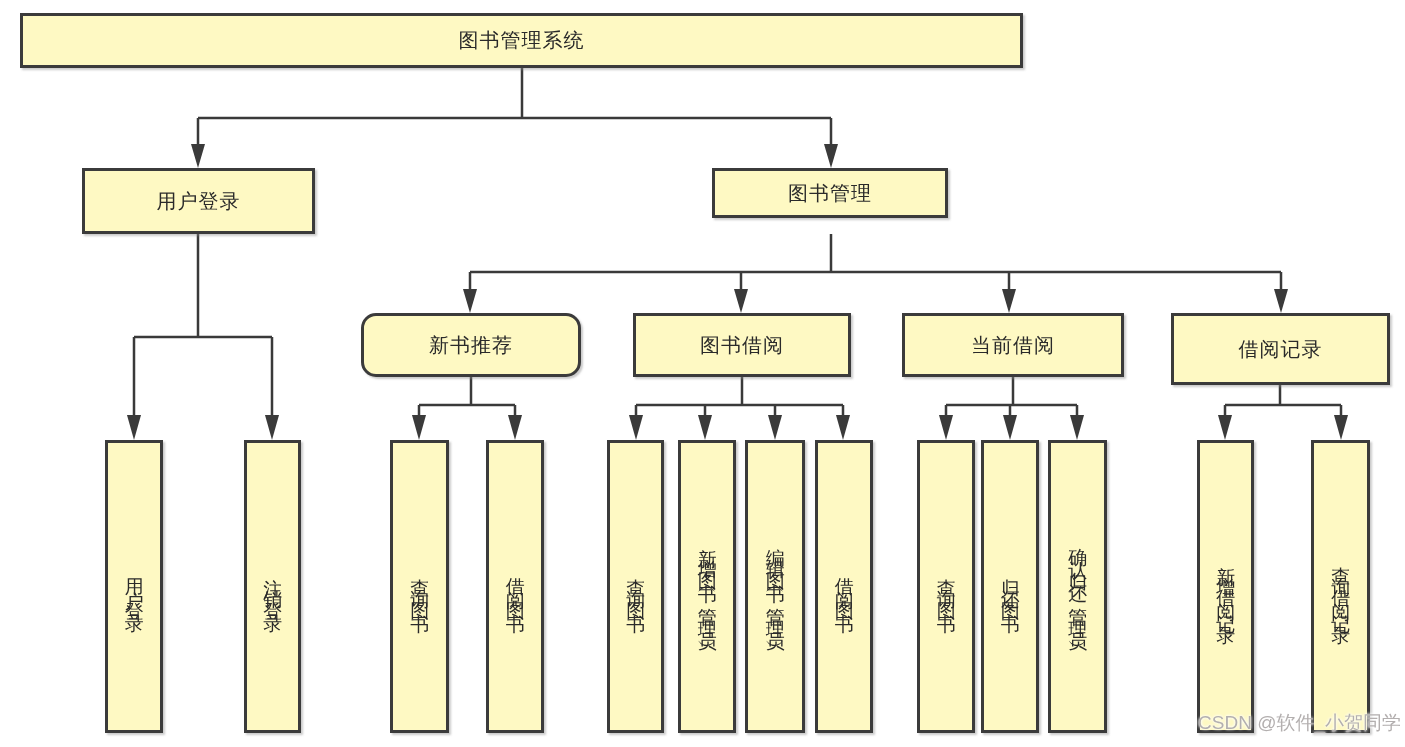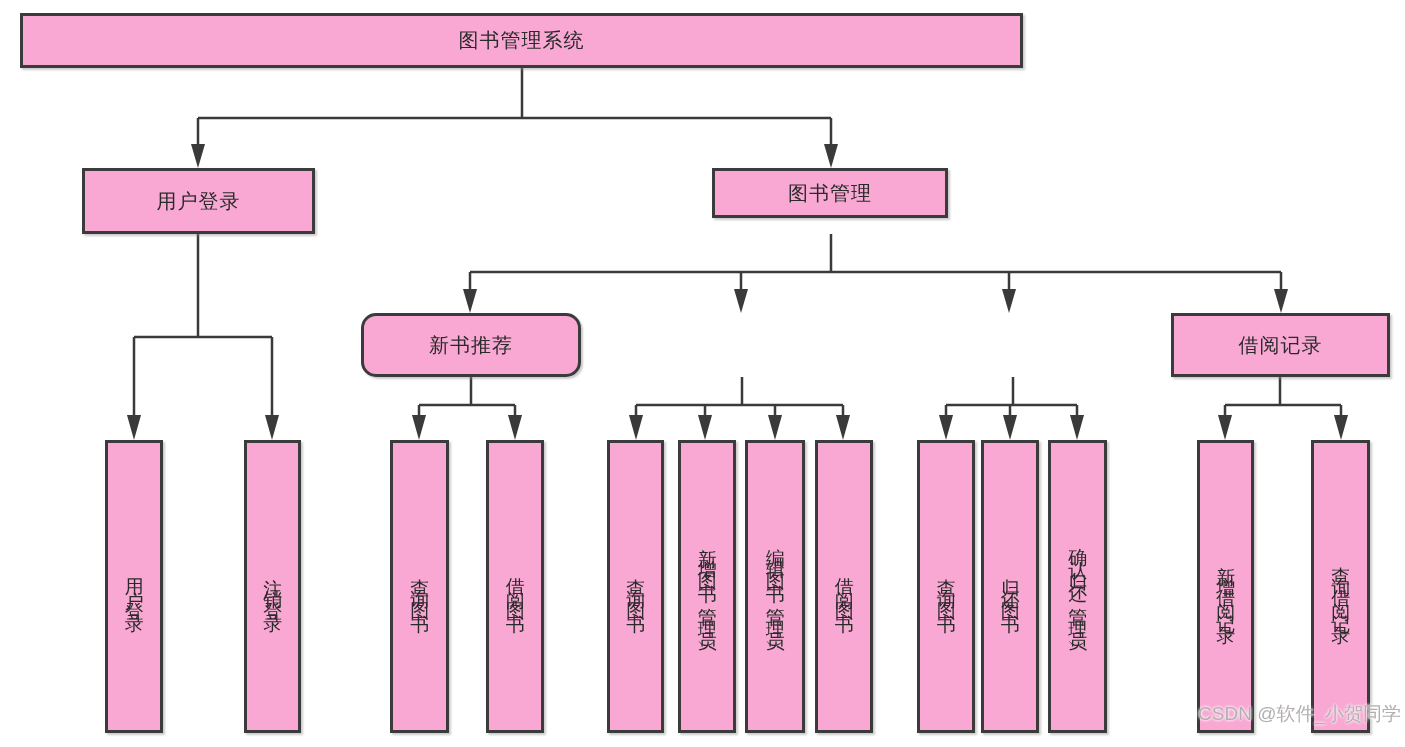--- a/index.html
+++ b/index.html
@@ -19,21 +19,21 @@
     position: absolute;
     left: 0;
     top: 0;
     width: 1405px;
     height: 747px;
     z-index: 1;
   }
   .box {
     position: absolute;
     box-sizing: border-box;
-    background: #f9a8d4;
+    background: #fef9c3;
     border: 3px solid #3b3b3b;
     box-shadow: 2px 2px 2px rgba(140,140,140,0.45);
     display: flex;
     align-items: center;
     justify-content: center;
     z-index: 2;
   }
   .hlabel {
     font-size: 20px;
     color: #2a2a2a;
@@ -45,21 +45,21 @@
     text-orientation: mixed;
     font-size: 19px;
     line-height: 1.4;
     letter-spacing: 12px;
     color: #2a2a2a;
     white-space: nowrap;
   }
   .watermark {
     position: absolute;
     right: 4px;
-    bottom: 20px;
+    bottom: 11px;
     font-size: 19px;
     color: #b3afaf;
     text-shadow: 0 0 3px #ffffff, 0 0 3px #ffffff;
     z-index: 3;
     white-space: nowrap;
   }
 </style>
 </head>
 <body>
 
@@ -112,21 +112,27 @@
   <div class="box" style="left:82px; top:168px; width:233px; height:66px;">
     <span class="hlabel">用户登录</span>
   </div>
   <div class="box" style="left:712px; top:168px; width:236px; height:50px;">
     <span class="hlabel">图书管理</span>
   </div>
 
   <div class="box" style="left:361px; top:313px; width:220px; height:64px;border-radius:15px;">
     <span class="hlabel">新书推荐</span>
   </div>
-  <div class="box" style="left:1171px; top:313px; width:219px; height:64px;">
+  <div class="box" style="left:633px; top:313px; width:218px; height:64px;">
+    <span class="hlabel">图书借阅</span>
+  </div>
+  <div class="box" style="left:902px; top:313px; width:222px; height:64px;">
+    <span class="hlabel">当前借阅</span>
+  </div>
+  <div class="box" style="left:1171px; top:313px; width:219px; height:72px;">
     <span class="hlabel">借阅记录</span>
   </div>
 
   <div class="box" style="left:105px; top:440px; width:58px; height:293px;">
     <span class="vlabel">用户登录</span>
   </div>
   <div class="box" style="left:244px; top:440px; width:57px; height:293px;">
     <span class="vlabel">注销登录</span>
   </div>
   <div class="box" style="left:390px; top:440px; width:59px; height:293px;">

